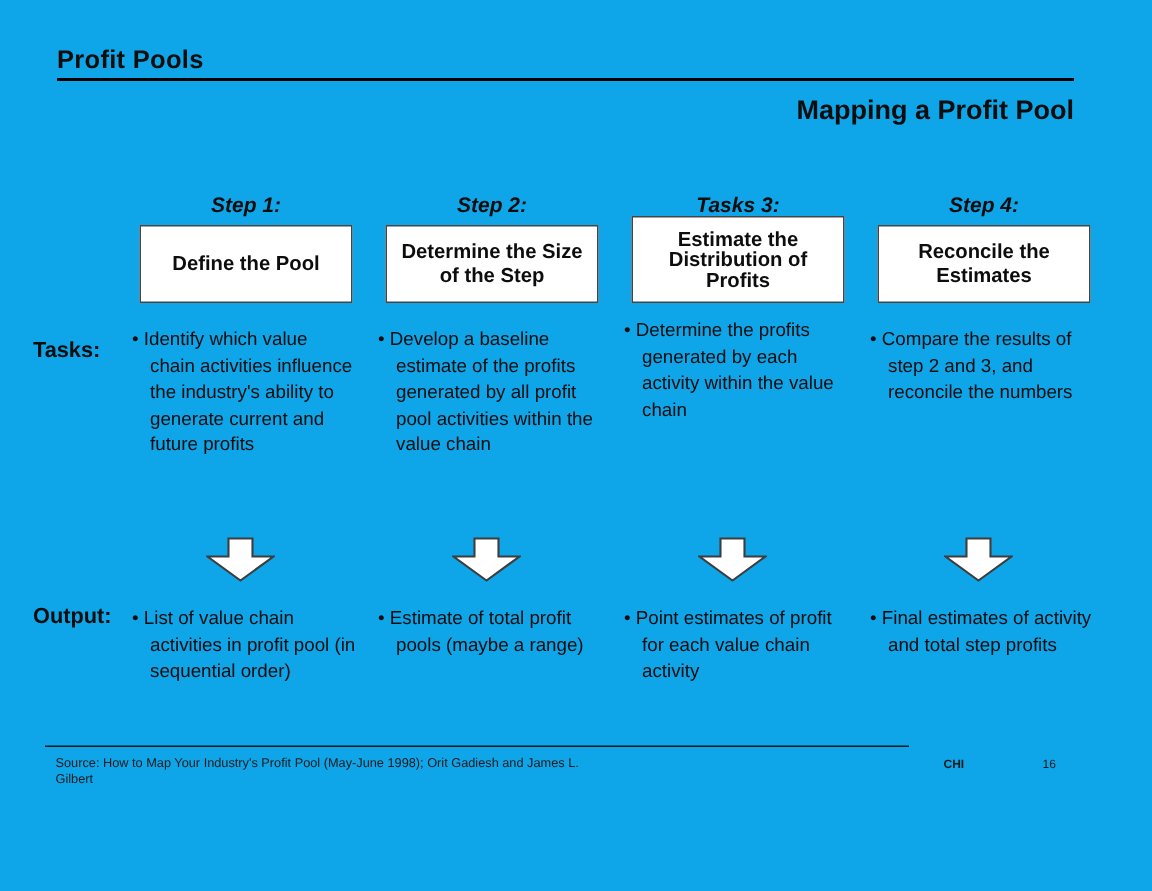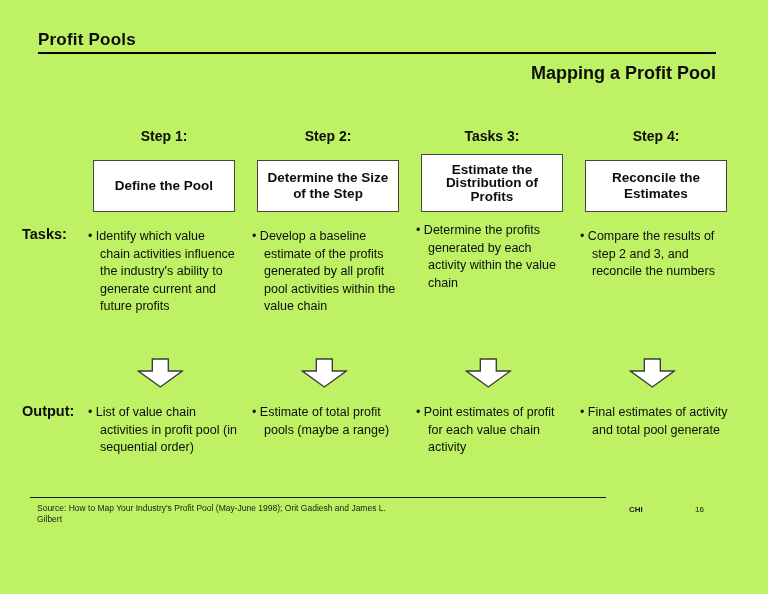--- a/index.html
+++ b/index.html
@@ -1,35 +1,35 @@
 <!DOCTYPE html>
 <html><head>
 <meta charset="utf-8">
 <style>
   html,body{margin:0;padding:0;background:#fff;}
   .slide{
-    position:relative;width:768px;height:594px;background:#bef264;
+    position:relative;width:768px;height:594px;background:#0ea5e9;
     font-family:"Liberation Sans",sans-serif;color:#0d0d0d;overflow:hidden;
   }
   
   .header-title{position:absolute;left:38px;top:30px;font-size:17px;font-weight:bold;letter-spacing:.2px;}
   .header-rule{position:absolute;left:38px;top:52px;width:678px;height:2px;background:#000;}
   .lead{position:absolute;left:41px;top:84px;font-size:15px;font-weight:bold;font-style:italic;}
   .main-title{position:absolute;right:52px;top:63px;font-size:18px;font-weight:bold;}
   
   .row-label{position:absolute;left:22px;font-size:14.5px;font-weight:bold;}
   .tasks-label{top:226px;text-align:center;}
   .output-label{top:403px;}
   
   .col{position:absolute;top:128px;width:152px;}
   .col1{left:88px;}
   .col2{left:252px;}
   .col3{left:416px;}
   .col4{left:580px;}
-  .step-label{height:22px;margin-bottom:10px;text-align:center;font-size:14px;font-weight:bold;}
+  .step-label{height:22px;margin-bottom:0;text-align:center;font-size:14px;font-weight:bold;font-style:italic;}
   .box-slot{height:68px;}
   .step-box{
     margin:0 5px;height:52px;border:1.5px solid #454545;background:#fff;
     display:flex;align-items:center;justify-content:center;text-align:center;
     font-size:13.5px;font-weight:bold;line-height:1.15;padding:1px 3px;box-sizing:border-box;
   }
   .col3 .step-box{margin-top:-6px;height:58px;line-height:1.0;}
   .bullet{padding-left:12px;text-indent:-12px;font-size:12.5px;line-height:17.5px;}
   .bullet::before{content:"• ";}
   .task{padding-right:2px;}
@@ -100,21 +100,21 @@
     <div class="step-label">Step 4:</div>
     <div class="box-slot">
       <div class="step-box">Reconcile the Estimates</div>
     </div>
     <div class="bullet task">Compare the results of step 2 and 3, and reconcile the numbers</div>
     <span class="arrow">
       <svg width="46" height="30" viewBox="0 0 46 30">
           <path d="M15 1 H31 V13 H45 L23 29 L1 13 H15 Z" fill="#ffffff" stroke="#3d3d3d" stroke-width="1.4"></path>
         </svg>
     </span>
-    <div class="bullet output-item">Final estimates of activity and total pool generate</div>
+    <div class="bullet output-item">Final estimates of activity and total step profits</div>
   </div>
 
   <div class="footer-rule"></div>
   <div class="source"><span>Source: </span><span class="source-link">How to Map Your Industry's Profit Pool</span><span> (May-June 1998); Orit Gadiesh and James L.</span><br><span>Gilbert</span></div>
   <div class="office-code">CHI</div>
   <div class="page-number">16</div>
 
 </div>
 
 </body></html>

